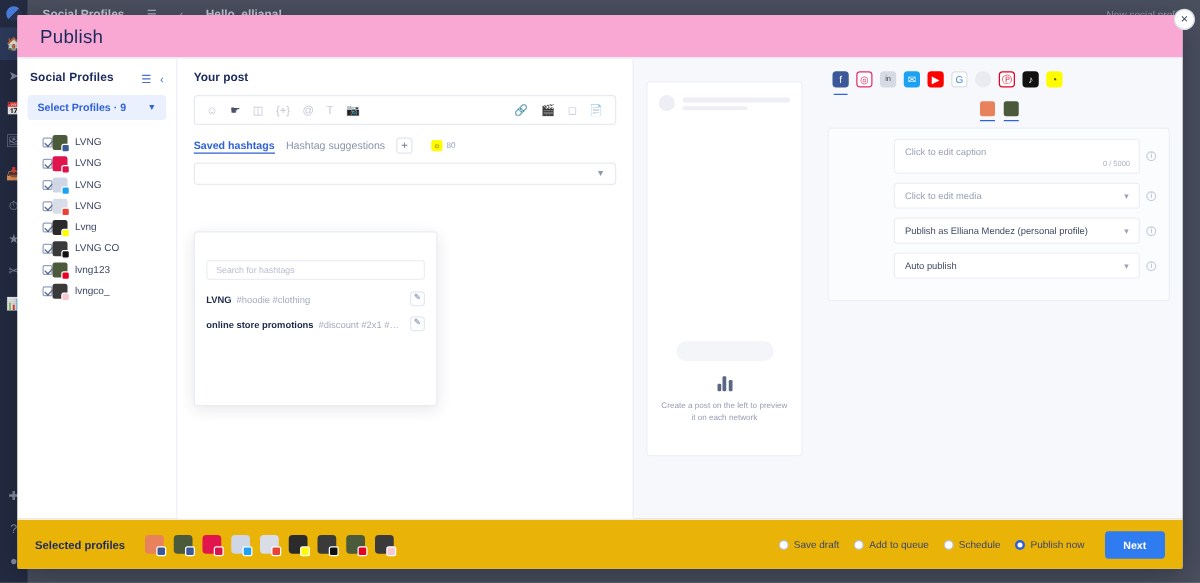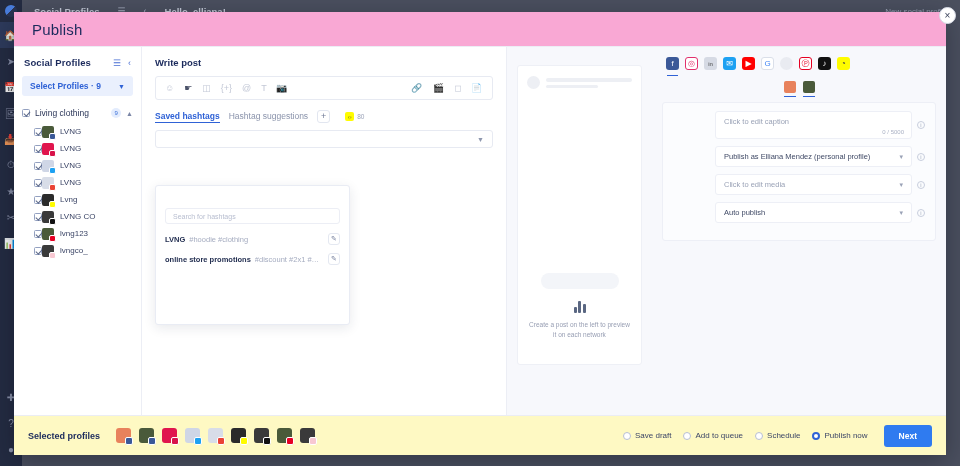--- a/index.html
+++ b/index.html
@@ -215,21 +215,21 @@
   .field.tall { min-height:28px; align-items:flex-start; }
   .field .cnt { position:absolute; right:7px; bottom:3px; font-size:6px; color:#aab1c4;}
   .field .cv { margin-left:auto; color:#9aa2b6; font-size:7px;}
   .field.dark { color:#404a66; }
   .info { width:8px;height:8px;border-radius:50%;border:1px solid #c8cedd;color:#a8b0c2;
           font-size:6px; line-height:6px; text-align:center; flex:none;}
   .applyall { text-align:center; font-size:8px; color:#2f62d6; font-weight:bold; margin-top:4px; cursor:pointer;}
 
   
   #modal-footer {
-    height:40px; border-top:1px solid #ebedf4; background:#fef9c3;
+    height:40px; border-top:1px solid #ebedf4; background:#eab308;
     display:flex; align-items:center; padding:0 14px;
   }
   #modal-footer .sel-lbl { font-size:9px; color:#1b2a5c; font-weight:bold;}
   #modal-footer .sel-avs { display:flex; gap:8px; margin-left:16px;}
   #modal-footer .sel-avs .av2 { width:15px;height:15px;border-radius:3px; position:relative;}
   #modal-footer .sel-avs .av2 .badge {
     position:absolute; right:-2px; bottom:-2px; width:8px;height:8px;border-radius:2px;border:1px solid #fff;
   }
   .footer-right { margin-left:auto; display:flex; align-items:center; gap:12px; }
   .radio { display:flex; align-items:center; gap:4px; cursor:pointer;}
@@ -287,26 +287,20 @@
         <h3>Social Profiles</h3>
         <div class="sp-icons">
           <span>☰</span>
           <span>‹</span>
         </div>
       </div>
       <div class="sp-select">
         <span class="lbl">Select Profiles · 9</span>
         <span class="cv">▼</span>
       </div>
-      <div class="grp-row">
-        <span class="cbx"></span>
-        <span class="gname">Living clothing</span>
-        <span class="gcount">9</span>
-        <span class="gchev">▲</span>
-      </div>
       <div class="plist" id="profile-list">
           <div class="prow">
             <span class="cbx"></span>
             <span class="av" style="background:#4a5a3a">
               <span class="badge" style="background:#3b5998"></span>
             </span>
             <span class="pname">LVNG</span>
           </div>
           <div class="prow">
             <span class="cbx"></span>
@@ -354,21 +348,21 @@
             <span class="cbx"></span>
             <span class="av" style="background:#3a3a3a">
               <span class="badge" style="background:#f8c8d2"></span>
             </span>
             <span class="pname">lvngco_</span>
           </div>
         </div>
     </div>
 
     <div class="col-editor">
-      <h3>Write post</h3>
+      <h3>Your post</h3>
       <div class="compose">
         <div class="tools">
           <span class="t">☺</span>
           <span class="t cursor-ico">☛</span>
           <span class="t">◫</span>
           <span class="t">{+}</span>
           <span class="t">@</span>
           <span class="t">T</span>
           <span class="t">📷</span>
           <span class="right">
@@ -454,29 +448,29 @@
       <div class="cust-card">
         <div class="cust-body">
           <div class="frow">
             <div class="field tall">
               <span>Click to edit caption</span>
               <span class="cnt">0 / 5000</span>
             </div>
             <span class="info">i</span>
           </div>
           <div class="frow">
+            <div class="field">
+              <span>Click to edit media</span>
+              <span class="cv">▾</span>
+            </div>
+            <span class="info">i</span>
+          </div>
+          <div class="frow">
             <div class="field dark">
               <span>Publish as Elliana Mendez (personal profile)</span>
-              <span class="cv">▾</span>
-            </div>
-            <span class="info">i</span>
-          </div>
-          <div class="frow">
-            <div class="field">
-              <span>Click to edit media</span>
               <span class="cv">▾</span>
             </div>
             <span class="info">i</span>
           </div>
           <div class="frow">
             <div class="field dark">
               <span>Auto publish</span>
               <span class="cv">▾</span>
             </div>
             <span class="info">i</span>

